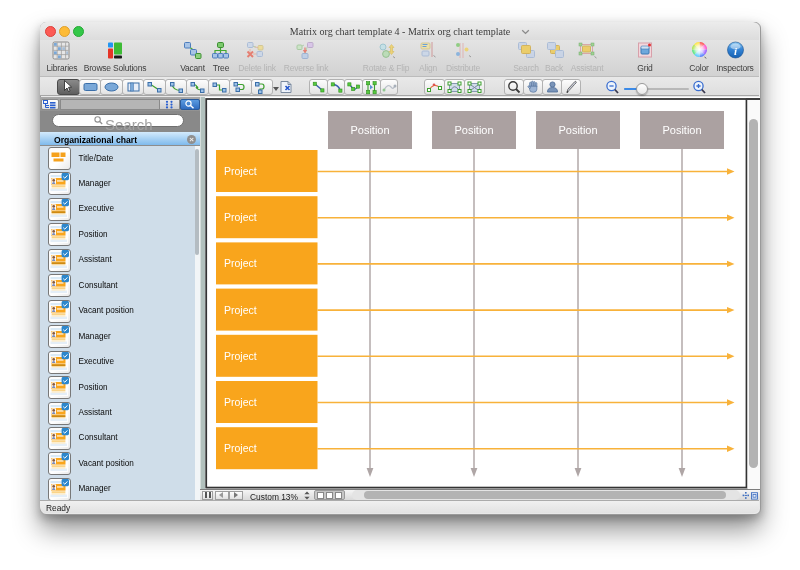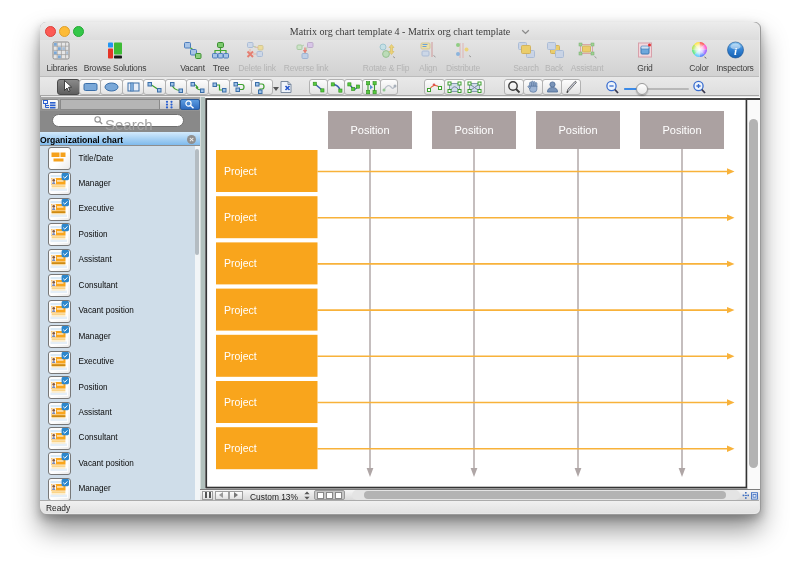--- a/index.html
+++ b/index.html
@@ -362,21 +362,21 @@
     <path d="M6.5 5.5 L9.5 8.3" stroke="#fff" stroke-width="1.4"></path>
   </svg>
 <div class="abs sbsearch"></div>
 <div class="abs sfield"></div>
 <svg class="abs" style="left:94px;top:115.5px;" width="9" height="9" viewBox="0 0 9 9">
     <circle cx="3.6" cy="3.4" r="2.7" fill="none" stroke="#8f8f8f" stroke-width="1.1"></circle>
     <path d="M5.7 5.5 L8.2 8" stroke="#8f8f8f" stroke-width="1.2"></path>
   </svg>
 <div class="abs" style="left:105px;top:115.5px;font-size:15px;color:#a2a2a2;">Search</div>
 <div class="abs sbhead"></div>
-<div class="abs" style="left:40px;top:134.5px;width:111px;font-size:8.6px;font-weight:bold;color:#000;">Organizational chart</div>
+<div class="abs" style="left:40px;top:134.5px;width:111px;text-align:center;font-size:8.6px;font-weight:bold;color:#000;">Organizational chart</div>
 <div class="abs" style="left:187px;top:134.5px;width:9px;height:9px;border-radius:50%;background:#8f8f8f;color:#efefef;font-size:8px;line-height:9px;text-align:center;font-weight:bold;">×</div>
 <div class="abs icnbx" style="top:147.0px;"></div>
 <svg class="abs" style="left:48.5px;top:148.0px;" width="20" height="20" viewBox="0 0 20 20">
     <rect x="2.5" y="4.5" width="8" height="4.5" fill="#f5a11c"></rect>
     <rect x="11.5" y="4.5" width="5" height="4.5" fill="#f5a11c"></rect>
     <rect x="4.5" y="10.5" width="10" height="3" fill="#f5a11c"></rect>
   </svg>
 <div class="abs item-label" style="left:78.5px;top:153.5px;">Title/Date</div>
 <div class="abs icnbx" style="top:172.45px;"></div>
 <svg class="abs" style="left:48.5px;top:173.45px;" width="20" height="20" viewBox="0 0 20 20">

